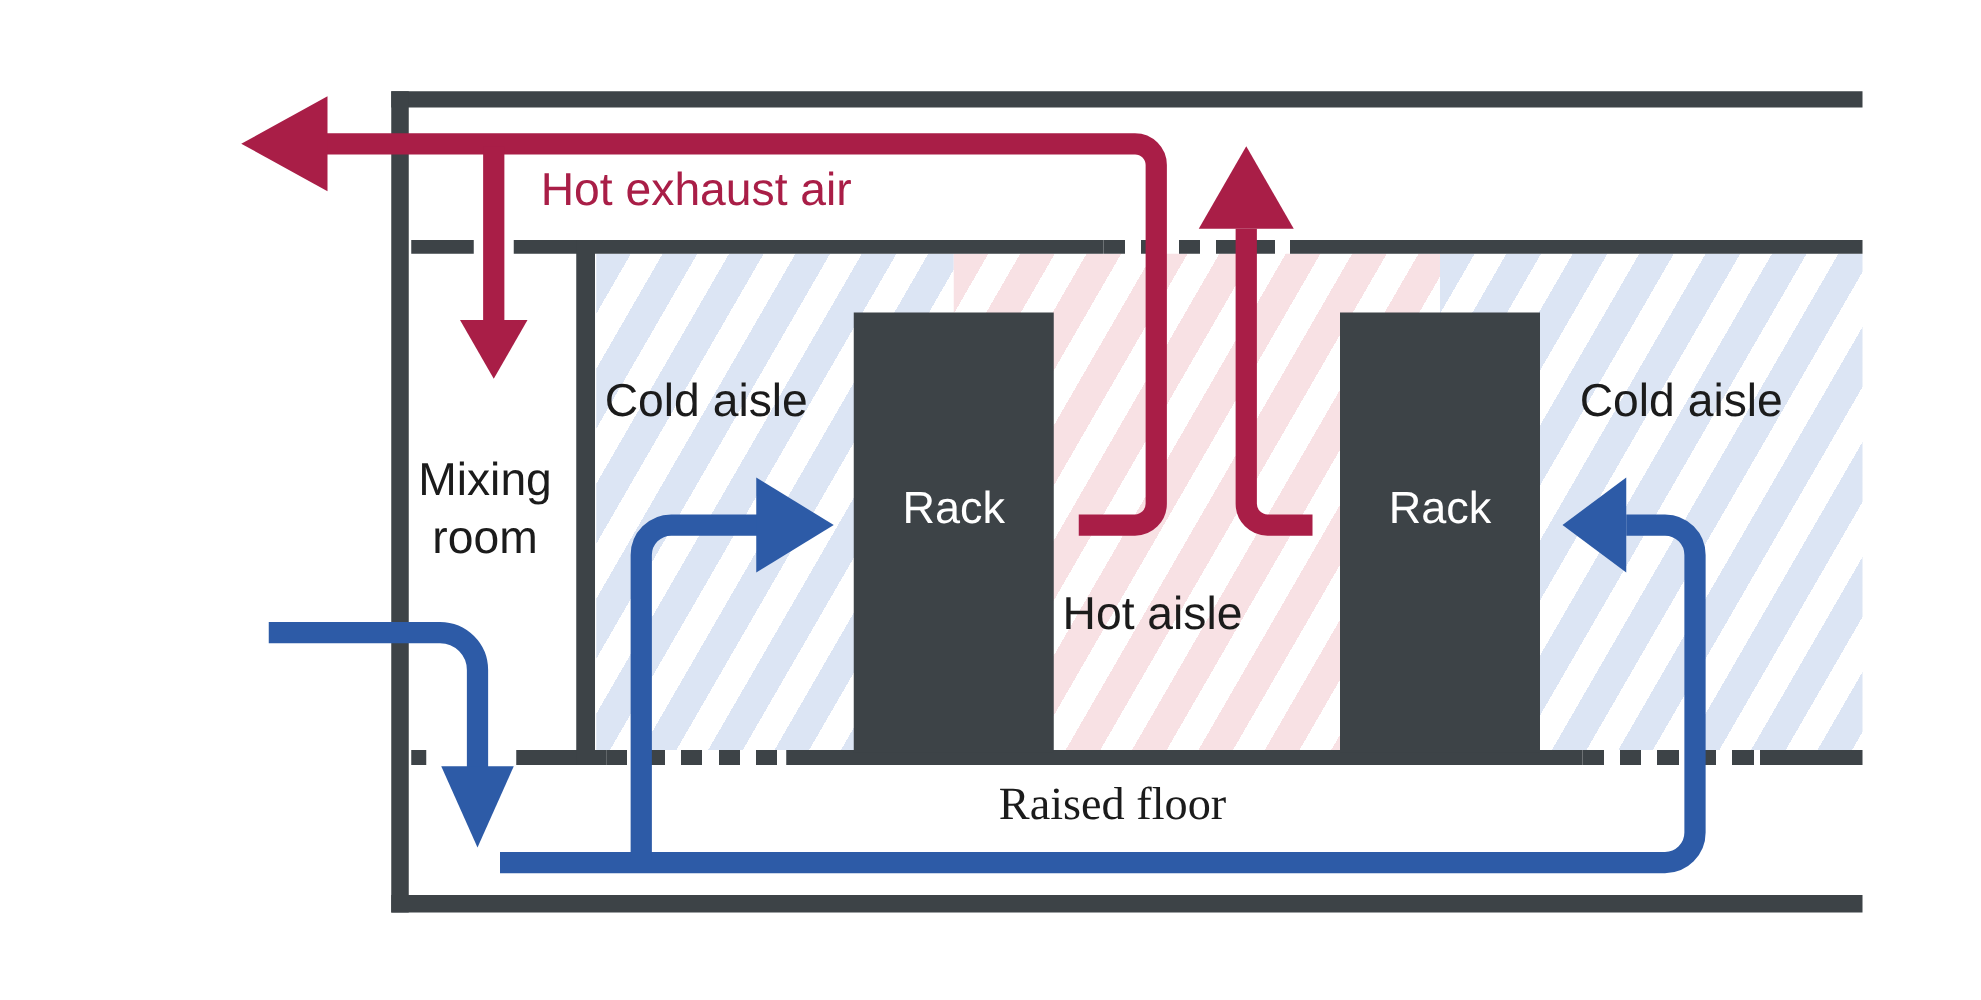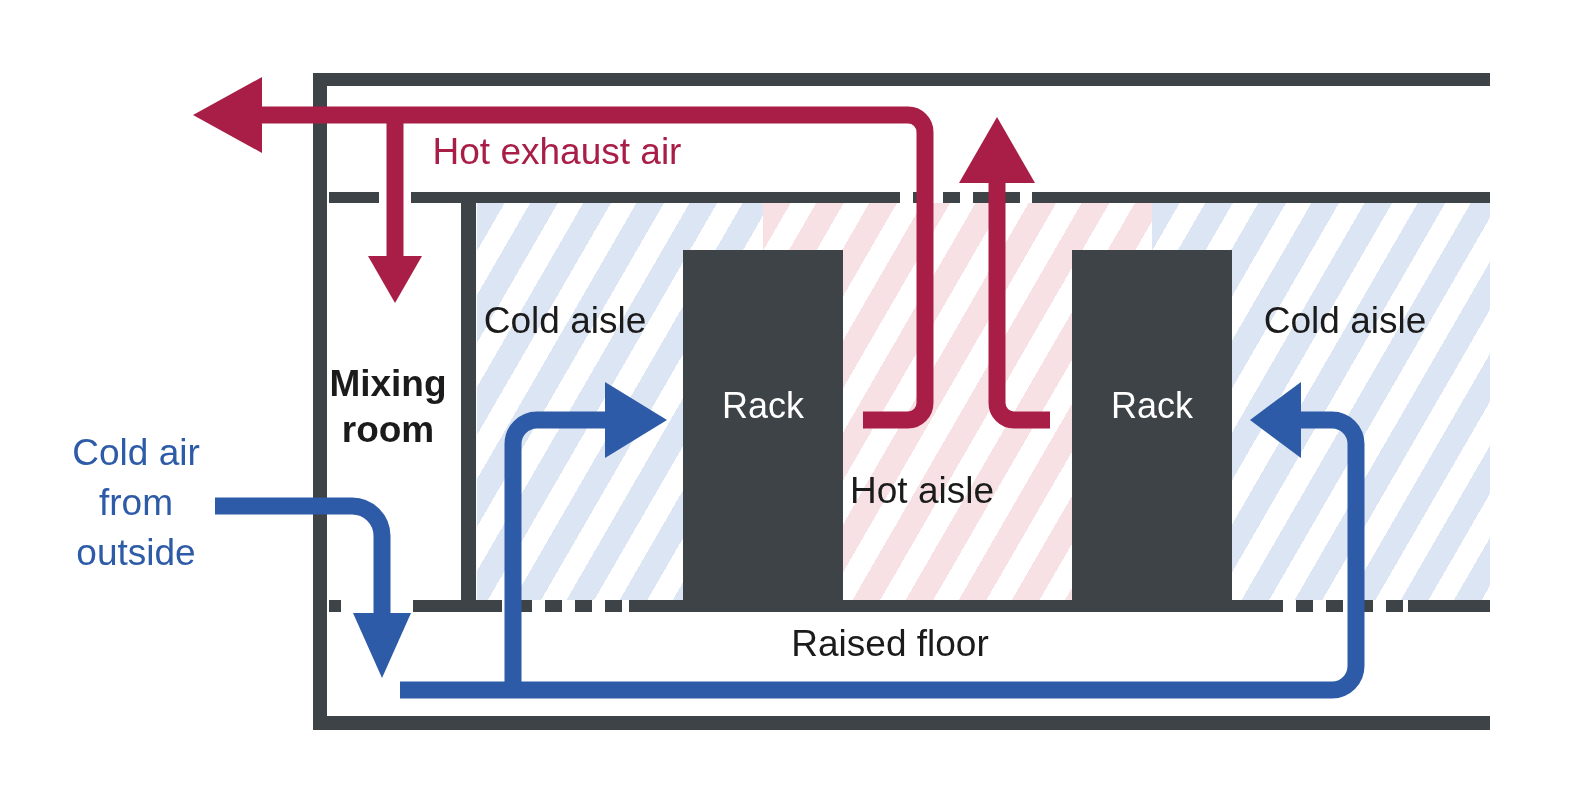--- a/index.html
+++ b/index.html
@@ -92,24 +92,19 @@
     <polygon class="head-cold" points="1301,382 1301,458 1250,420"></polygon>
 
     <path class="pipe-cold" d="M 513 688 V 444 A 24 24 0 0 1 537 420 H 607"></path>
     <polygon class="head-cold" points="605,382 605,458 667,420"></polygon>
   </svg>
 
   <div class="lbl lbl-hot" style="left:557px;top:152px;">Hot exhaust air</div>
   <div class="lbl" style="left:565px;top:321px;">Cold aisle</div>
   <div class="lbl" style="left:1345px;top:321px;">Cold aisle</div>
   <div class="lbl" style="left:922px;top:491px;">Hot aisle</div>
-  <div class="lbl" style="left:388px;top:407px;font-weight:bold;">
+  <div class="lbl" style="left:388px;top:407px;">
     <div>Mixing</div>
     <div>room</div>
   </div>
-  <div class="lbl" style="left:890px;top:644px;">Raised floor</div>
-  <div class="lbl lbl-cold" style="left:136px;top:503px;">
-    <div>Cold air</div>
-    <div>from</div>
-    <div>outside</div>
-  </div>
+  <div class="lbl" style="left:890px;top:644px;font-family:Liberation Serif, serif;">Raised floor</div>
 
 </div>
 
 </body></html>

